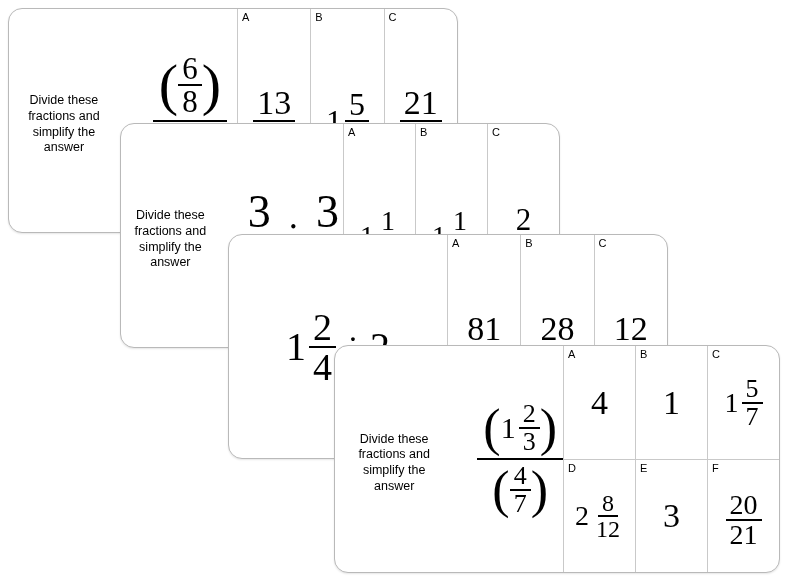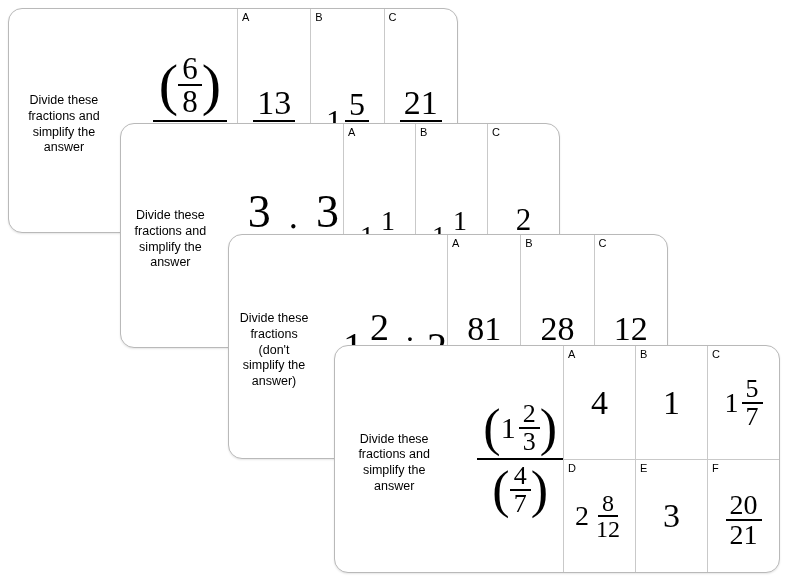--- a/index.html
+++ b/index.html
@@ -262,21 +262,20 @@
             <span class="num">2</span>
             <span class="den">3</span>
           </span>
         </div>
       </div>
     </div>
   </div>
 
   <div class="card" id="card3">
     <div class="q-pane">
-      <div class="q-prompt">Divide these fractions (don't simplify the answer)</div>
       <div class="q-body">
         <div class="math" style="font-size:40px;">
           <span class="mixed">
             <span class="whole" style="font-size:40px;">1</span>
             <span class="frac" style="font-size:38px;">
               <span class="num">2</span>
               <span class="den">4</span>
             </span>
           </span>
           <span class="op">÷</span>

